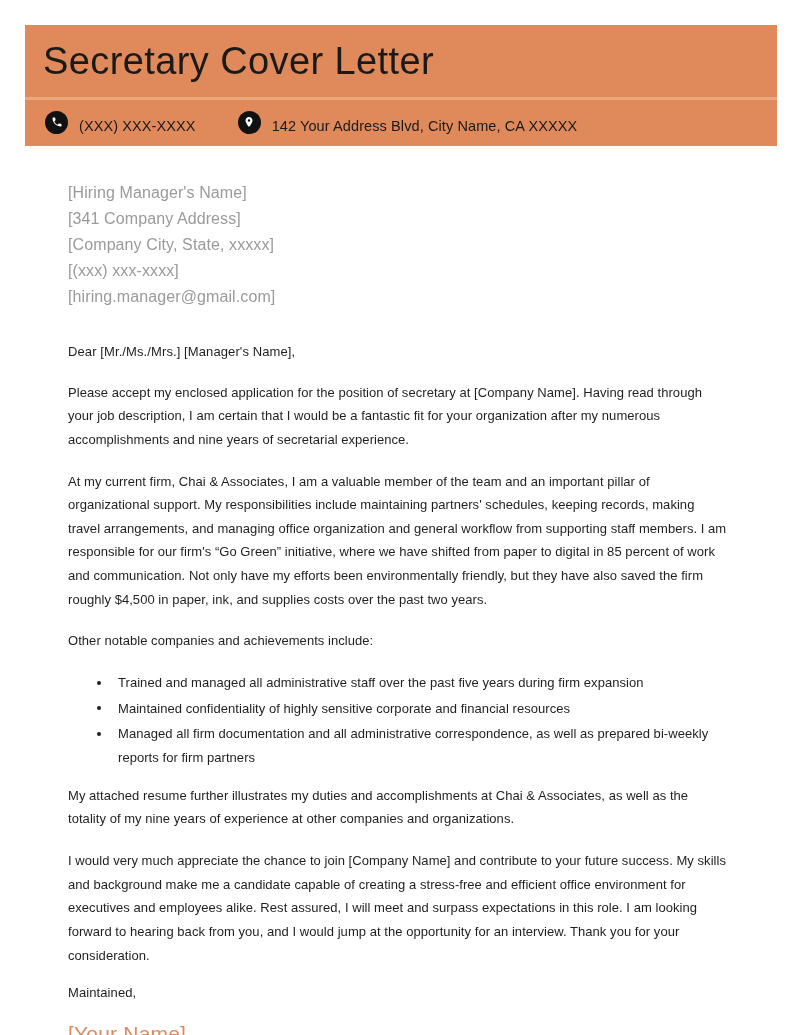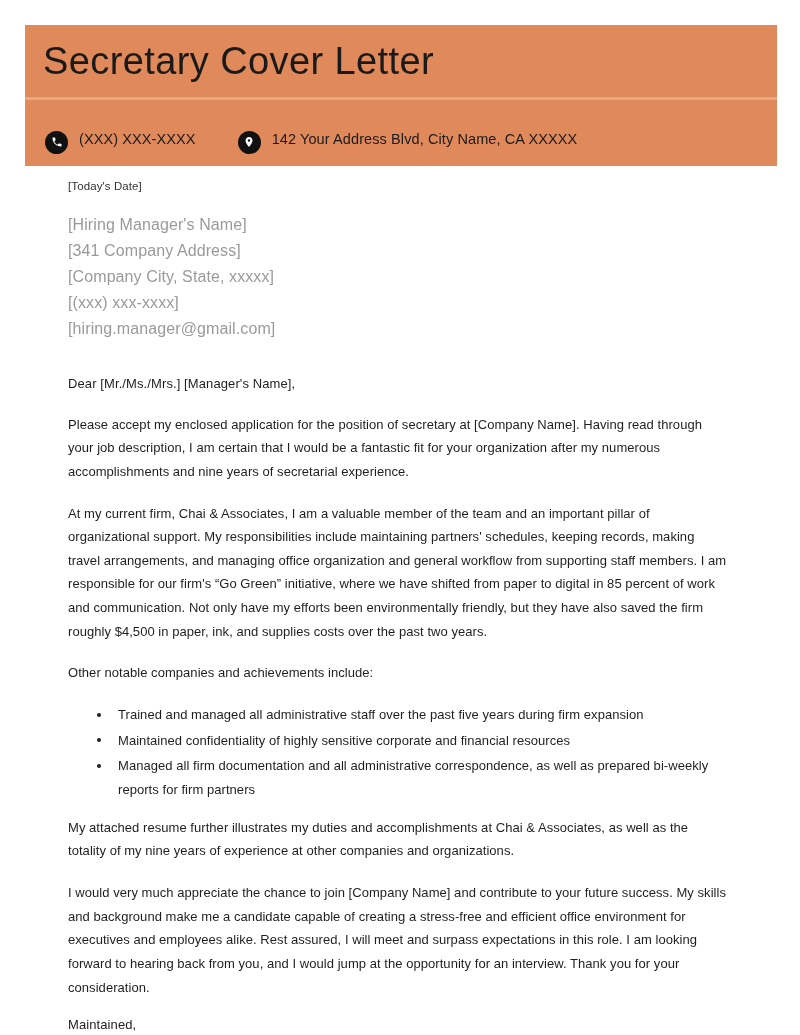--- a/index.html
+++ b/index.html
@@ -50,23 +50,22 @@
     width: 100%;
   }
   .contact-bar {
     display: flex;
     align-items: center;
     padding: 11px 0 12px 20px;
     gap: 0;
   }
   .contact-item {
     display: flex;
-    align-items: flex-start;
+    align-items: flex-end;
     white-space: nowrap;
-    margin-top: 20px;
   }
   .contact-item.phone   { margin-right: 42px; }
   .contact-item.email   { margin-right: 42px; }
   .contact-icon {
     width: 23px;
     height: 23px;
     border-radius: 50%;
     background: #111111;
     display: inline-flex;
     align-items: center;
@@ -194,21 +193,20 @@
           </svg>
         </span>
         <span class="contact-text">142 Your Address Blvd, City Name, CA XXXXX</span>
       </div>
 
     </div>
   </div>
 
   <div class="body-wrap">
 
-    <div class="date-line">[Today's Date]</div>
 
     <div class="recipient">
       <div>[Hiring Manager's Name]</div>
       <div>[341 Company Address]</div>
       <div>[Company City, State, xxxxx]</div>
       <div>[(xxx) xxx-xxxx]</div>
       <div>[hiring.manager@gmail.com]</div>
     </div>
 
     <div class="salutation">Dear [Mr./Ms./Mrs.] [Manager's Name],</div>

